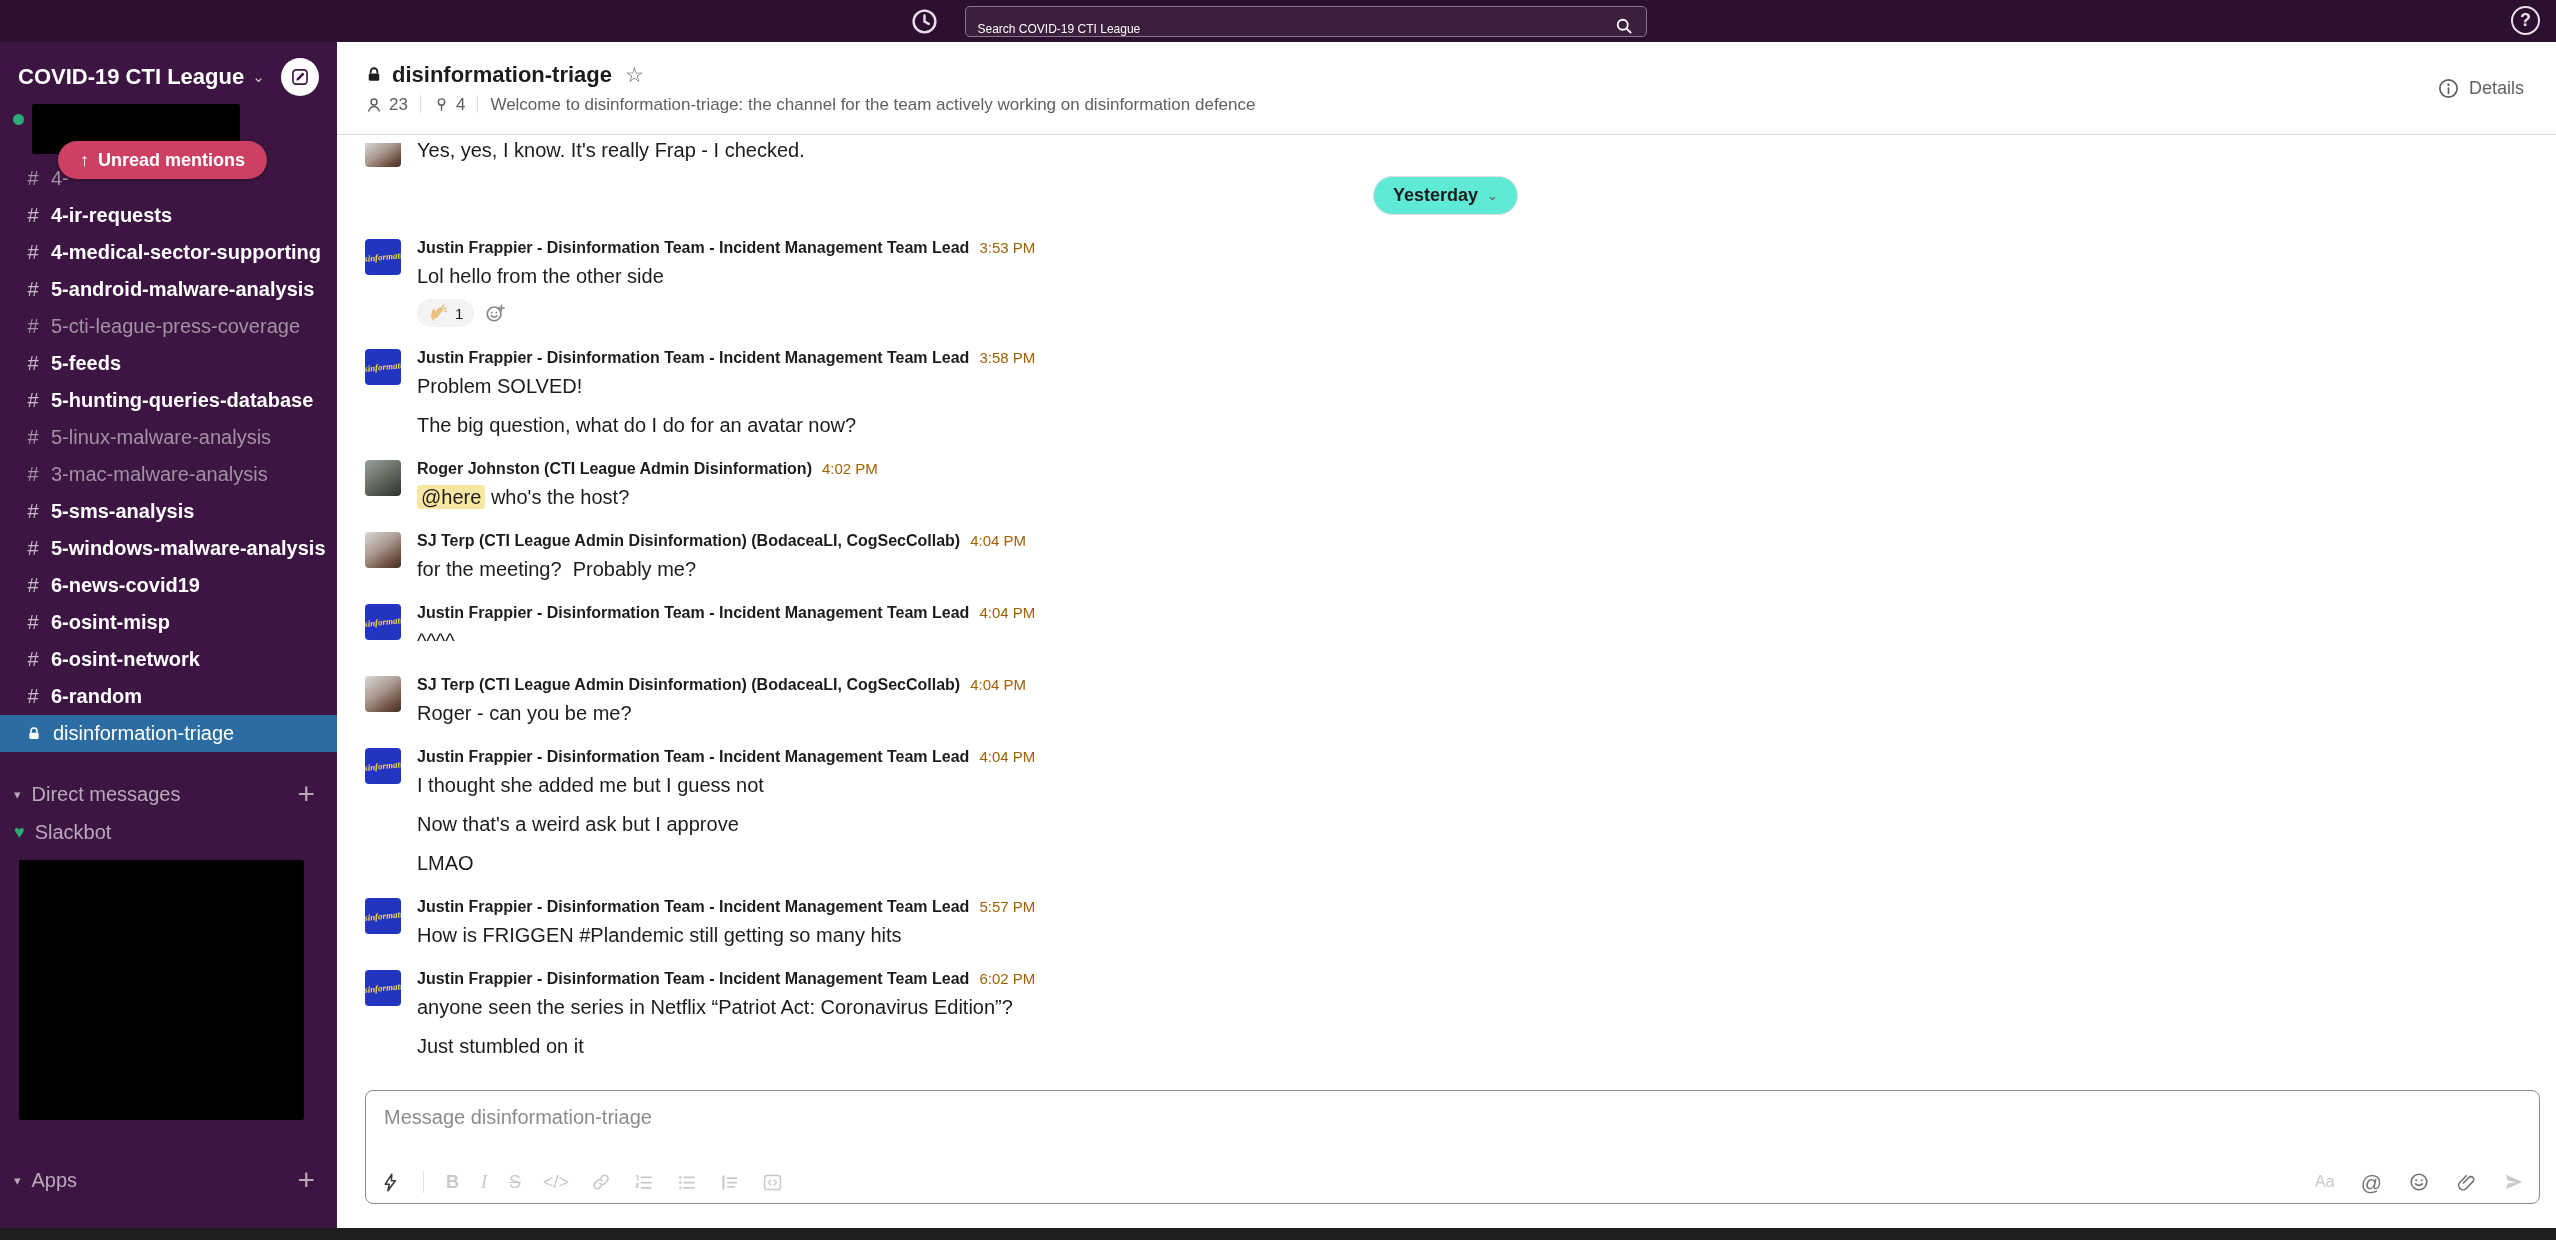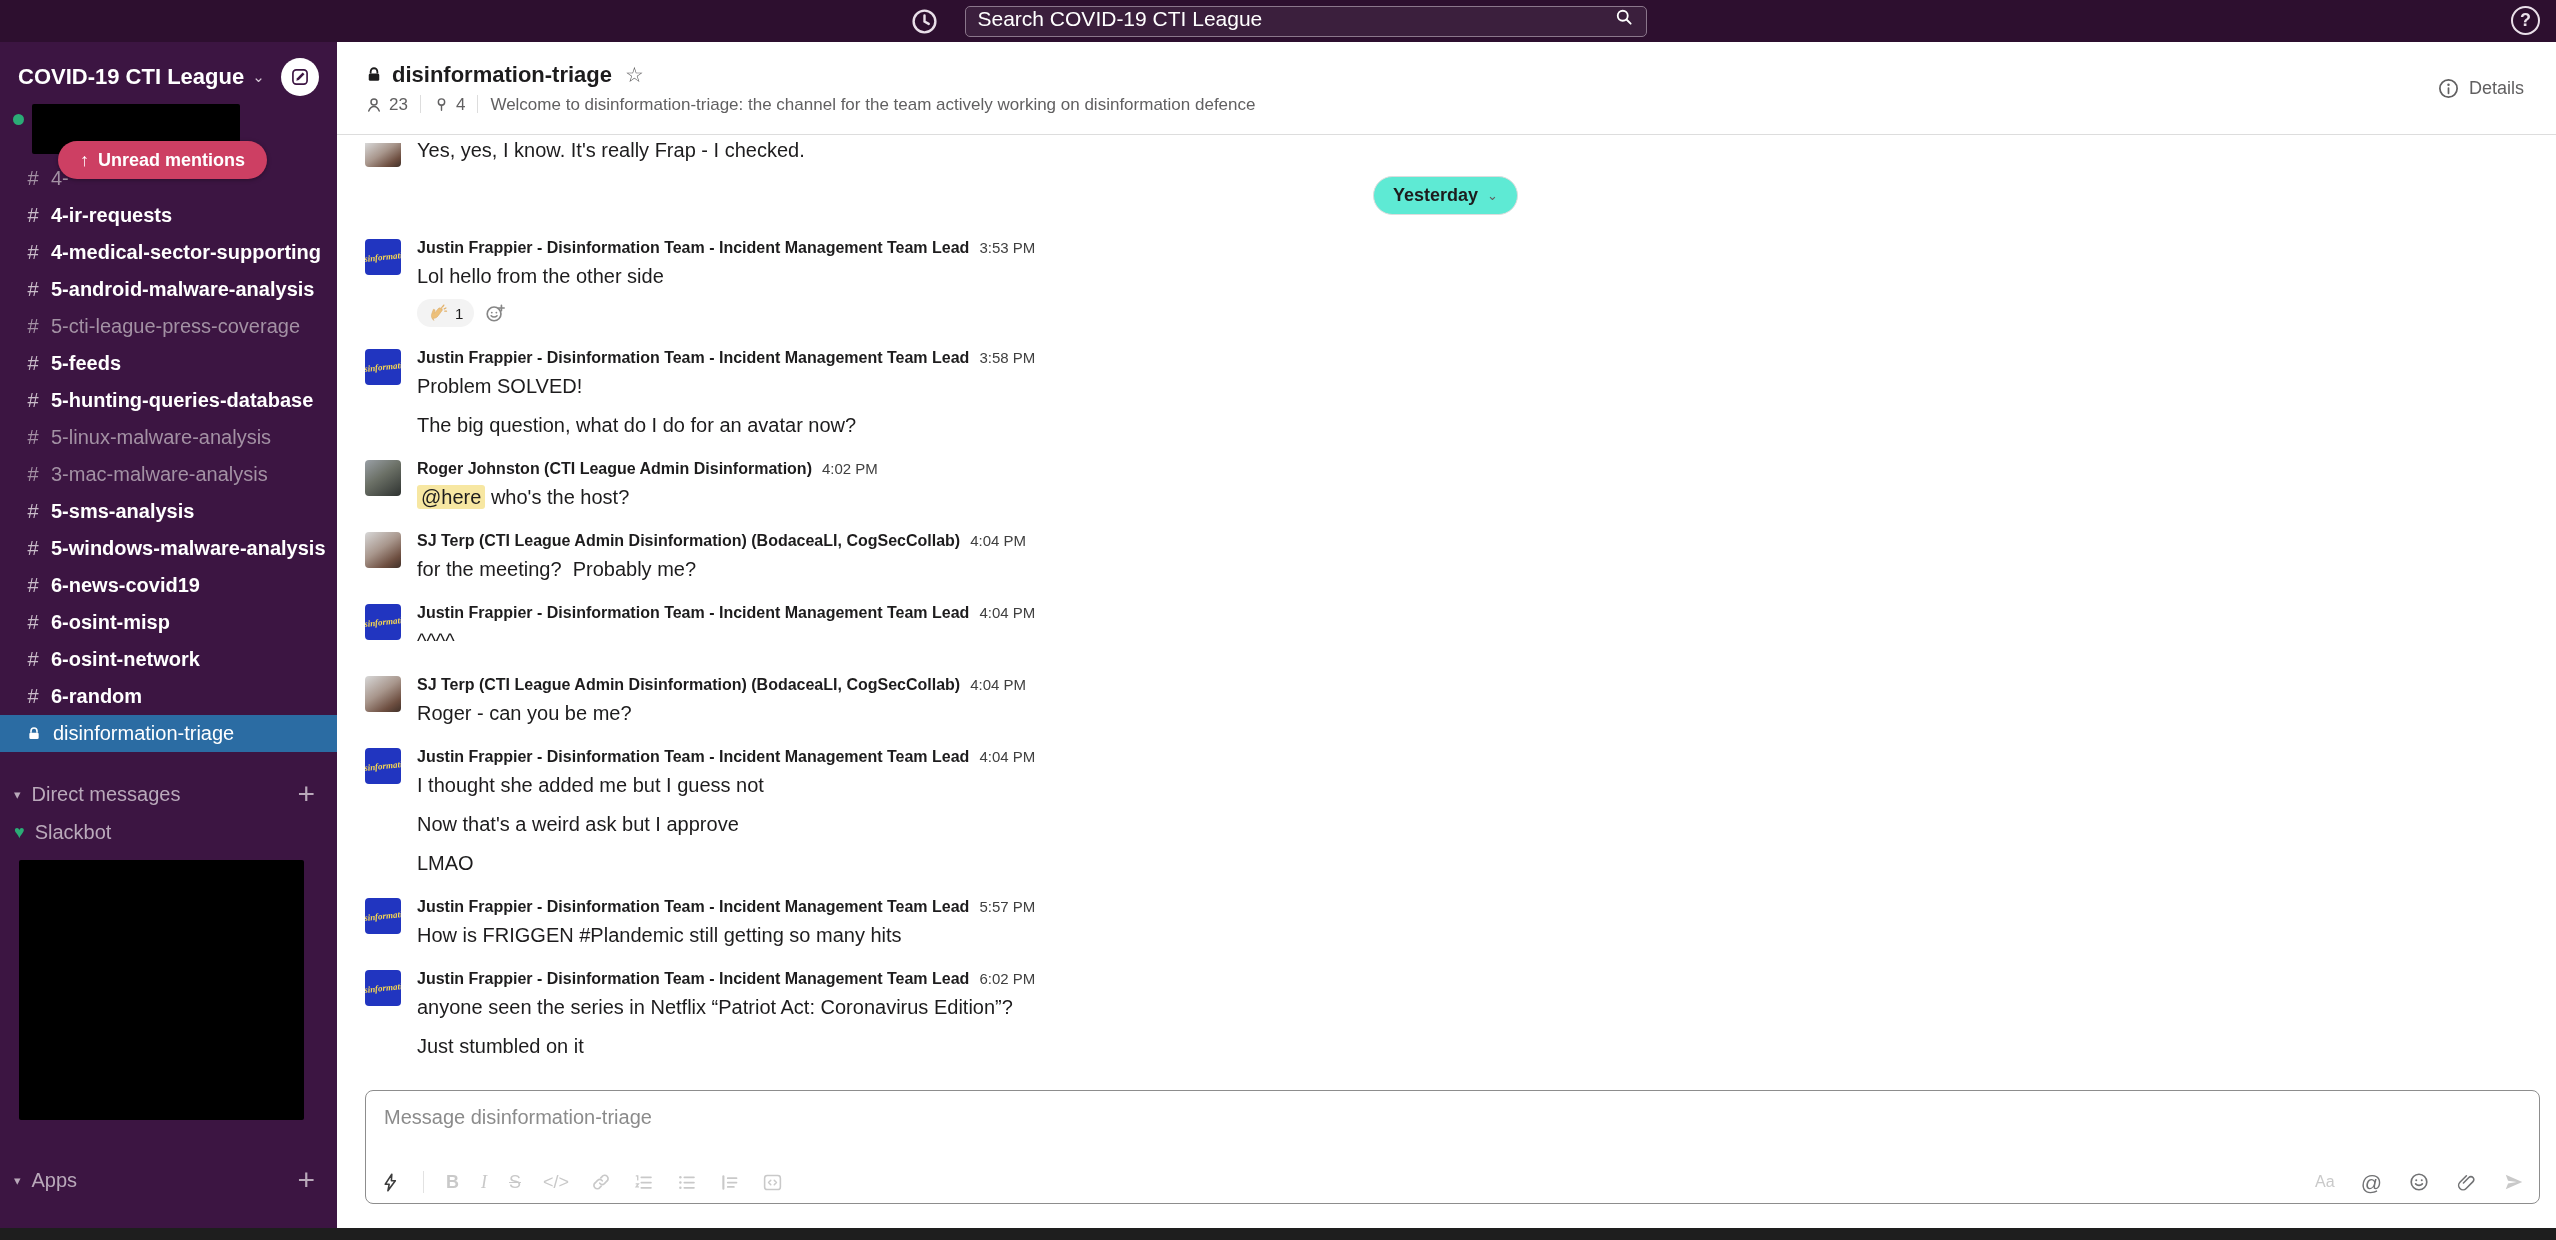--- a/index.html
+++ b/index.html
@@ -6,21 +6,21 @@
   body{width:2556px;height:1240px;overflow:hidden;background:#fff;
        font-family:"Liberation Sans",sans-serif;-webkit-font-smoothing:antialiased;position:relative}
   .icon{display:inline-flex;align-items:center;justify-content:center;line-height:1}
   svg{display:block}
 
   
   .topbar{height:42px;background:#2d0f2f;display:flex;align-items:center;justify-content:center;
           position:relative;color:#e9dfe9;flex:none}
   .topbar-center{display:flex;align-items:center;gap:26px}
   .searchbox{width:656px;height:29px;background:rgba(255,255,255,.07);border:1px solid #8a768b;
-             border-radius:5px;display:flex;align-items:flex-start;padding:0 12px;color:#fff;font-size:21px;cursor:text}
+             border-radius:5px;display:flex;align-items:flex-end;padding:0 12px;color:#fff;font-size:12px;cursor:text}
   .searchbox .ph{flex:1;text-align:left;white-space:nowrap;overflow:hidden}
   .help-btn{position:absolute;right:16px;top:6px;width:29px;height:29px;border-radius:50%;
             border:2.5px solid #e9dfe9;color:#e9dfe9;font-weight:bold;font-size:18px;
             display:flex;align-items:center;justify-content:center;background:none;cursor:pointer}
 
   
   .app{display:flex;height:1186px}
   .sidebar{width:337px;background:#3c1542;color:#b9a9ba;position:relative;flex:none;overflow:hidden}
   .main{flex:1;display:flex;flex-direction:column;background:#fff;min-width:0}
   .taskbar{position:absolute;left:0;bottom:0;width:100%;height:12px;background:#1e1e1e}
@@ -74,21 +74,21 @@
   .avatar.justin-logo i{font-family:"Liberation Serif",serif;font-style:italic;font-weight:bold;
                         font-size:9px;color:#f8d850;transform:rotate(-6deg);white-space:nowrap}
   .avatar.roger-photo{background:linear-gradient(145deg,#9aa0a6 0%,#6b7066 45%,#2e3230 100%)}
   .avatar.sj-photo{background:linear-gradient(145deg,#d8d8d8 0%,#a8968c 45%,#6e4f41 78%,#403028 100%)}
   .msg.partial{margin-top:2px;height:30px;overflow:hidden;}
   .msg.partial .avatar{height:24px;border-radius:0 0 4px 4px;align-self:flex-end}
   .msg.partial .line{margin-top:0}
   .msg-body{min-width:0}
   .msg-head{display:flex;align-items:baseline;gap:10px;white-space:nowrap}
   .uname{font-weight:bold;font-size:16px;color:#1d1c1d;cursor:pointer}
-  .mtime{font-size:15px;color:#404040;cursor:pointer}
+  .mtime{font-size:15px;color:#a16207;cursor:pointer}
   .line{font-size:20px;color:#1d1c1d;margin-top:13px;line-height:26px;white-space:pre-wrap}
   .msg-head + .line{margin-top:6px}
   .mention{background:#f7e7a2;color:#1d1c1d;border-radius:3px;padding:1px 4px;cursor:pointer}
   .reacts{display:flex;gap:10px;margin-top:10px;align-items:center}
   .react-chip{display:flex;align-items:center;gap:7px;background:#f3f3f3;border-radius:15px;
               padding:4px 11px;font-size:15px;color:#1d1c1d;cursor:pointer}
   .add-react{color:#868686;cursor:pointer}
   .date-row{display:flex;justify-content:center;margin-top:6px;height:44px;align-items:center}
   .date-pill{display:flex;align-items:center;gap:9px;border:1px solid #ddd;border-radius:22px;
              padding:8px 19px;font-size:18px;font-weight:bold;color:#1d1c1d;background:#5eead4;cursor:pointer}

